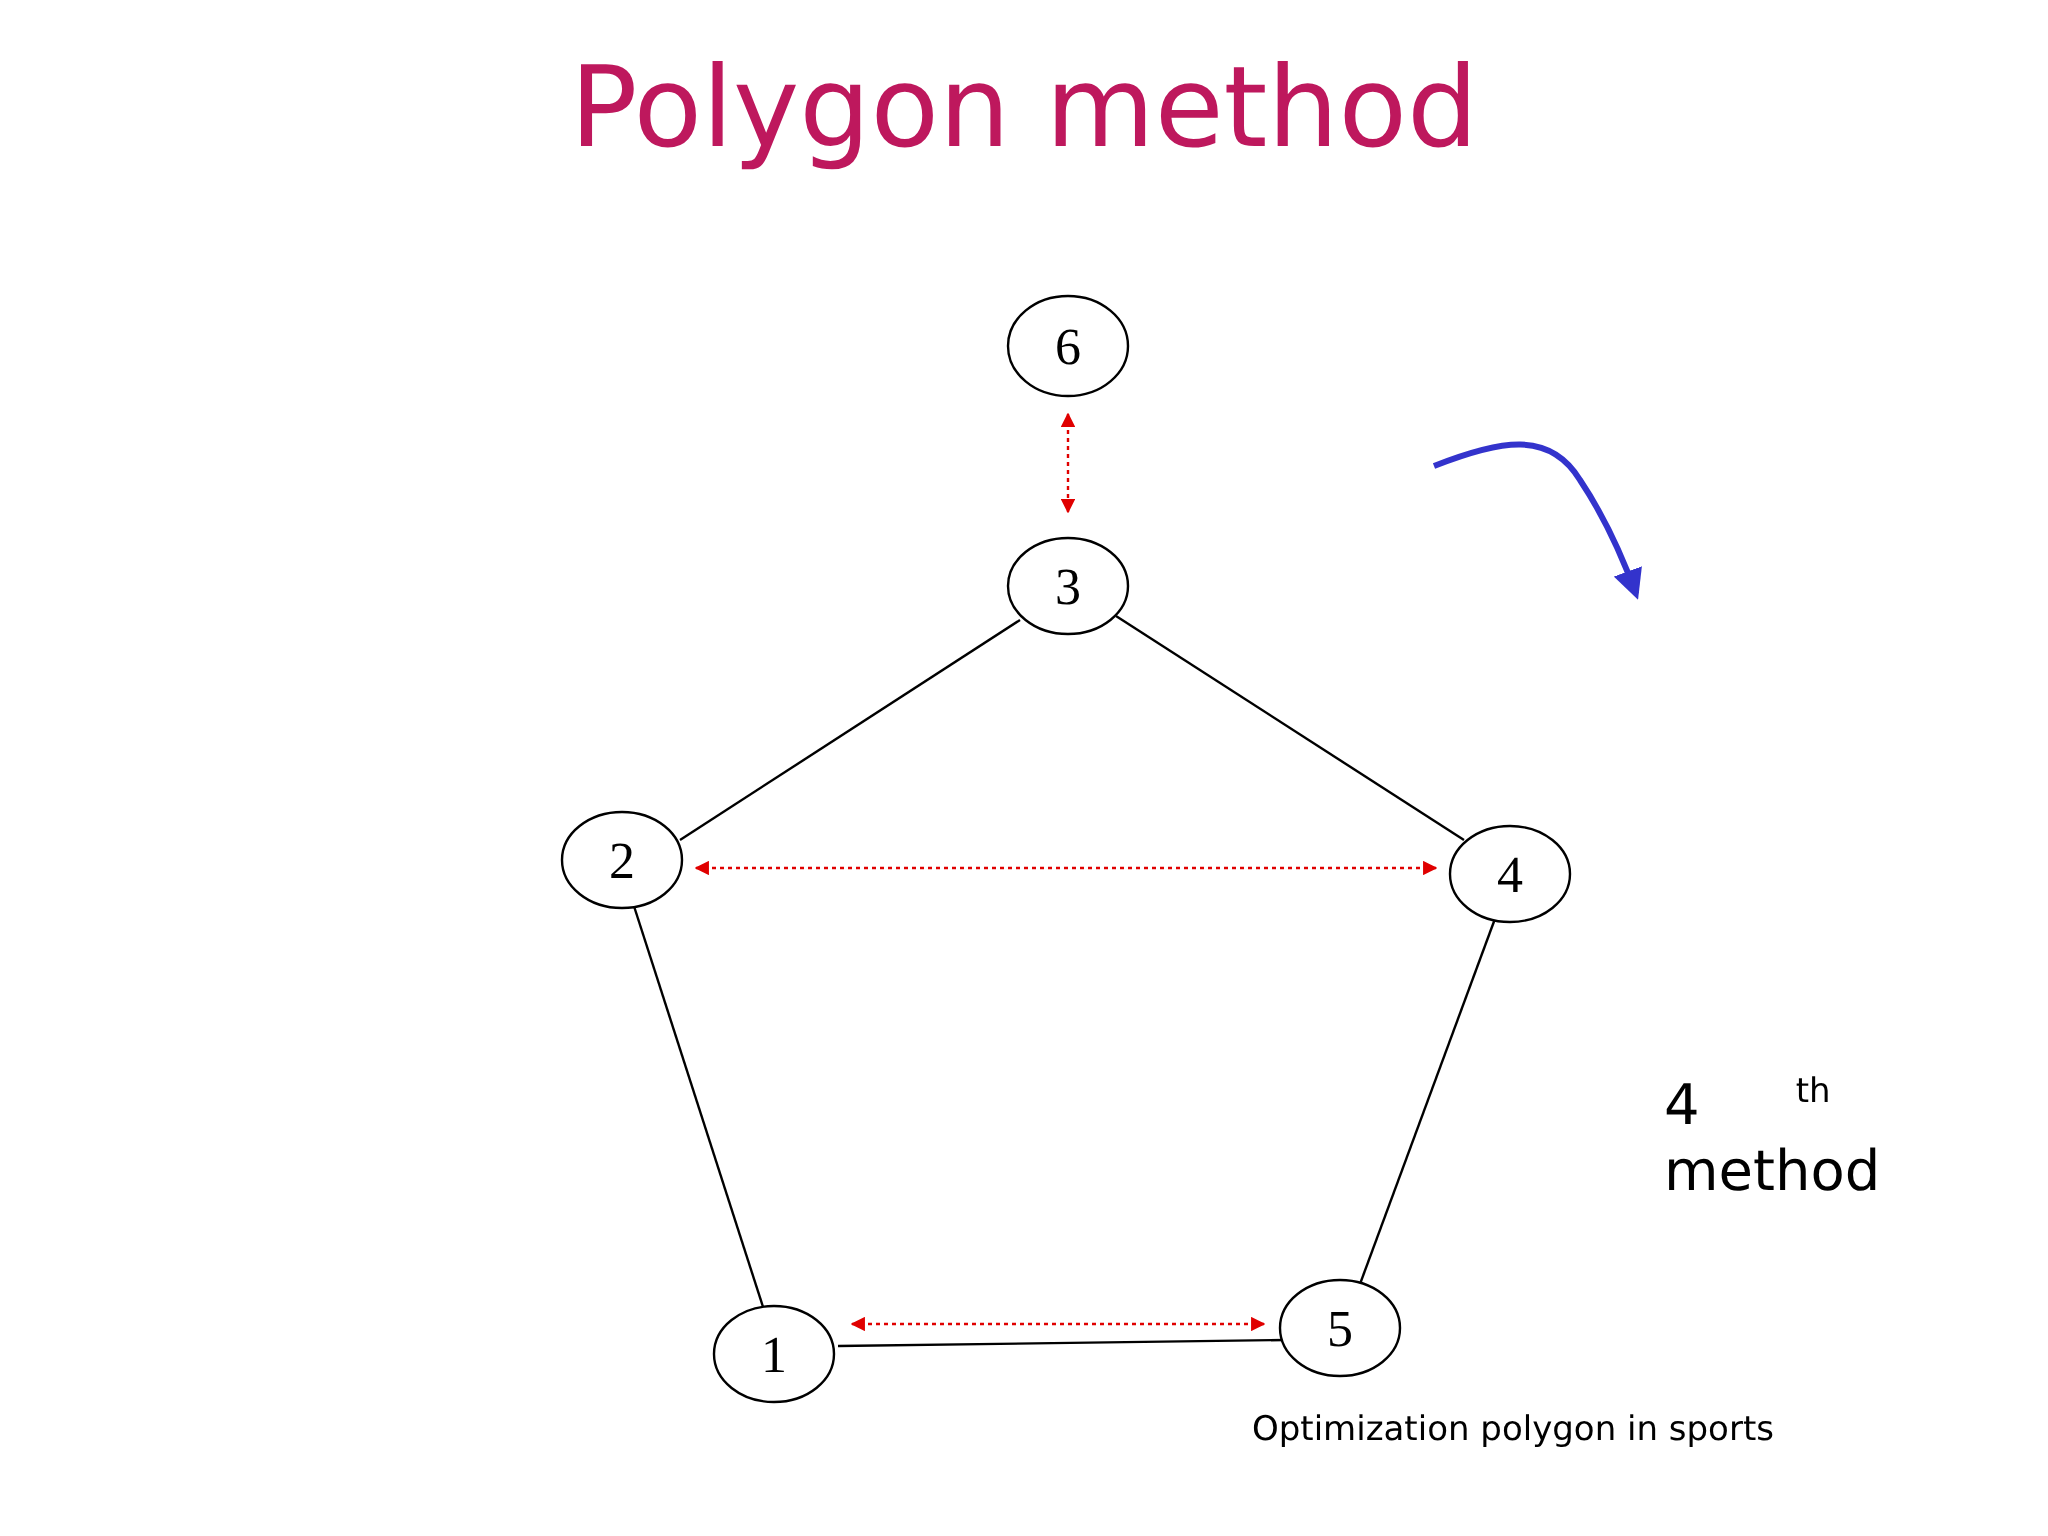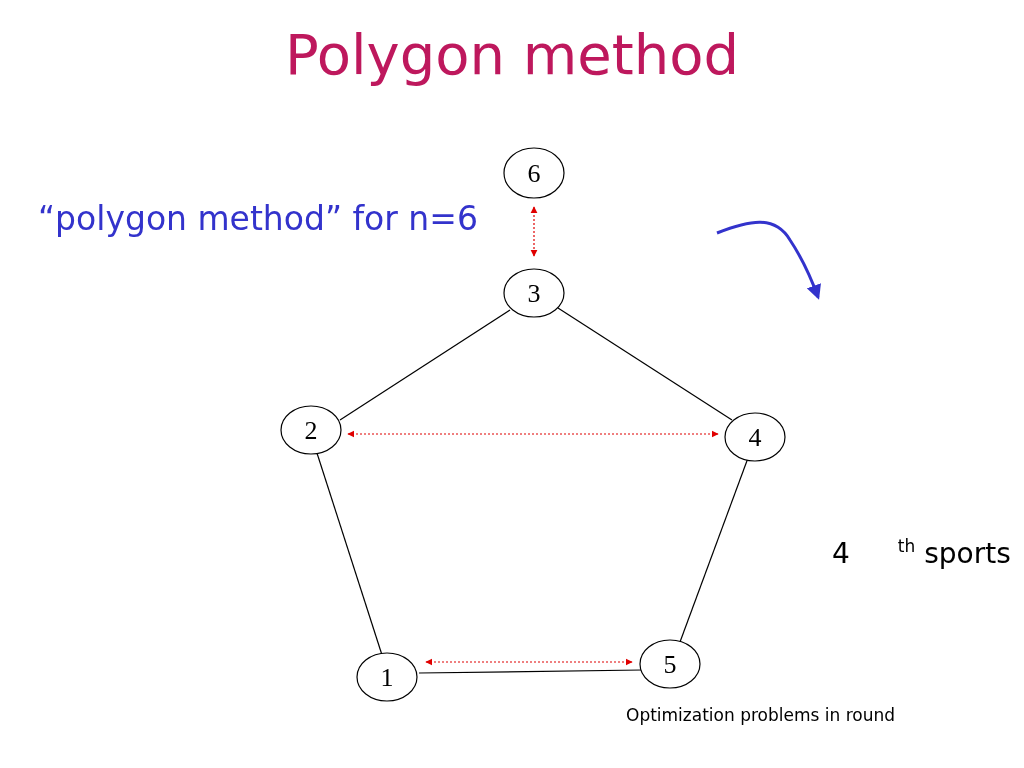--- a/index.html
+++ b/index.html
@@ -11,21 +11,20 @@
     .footer { position: absolute; left: 626px; top: 705px; font-size: 17px; color: #000; font-family: "DejaVu Sans", sans-serif; }
     svg.diagram { position: absolute; left: 0; top: 0; }
     .node-label { font-family: "Liberation Serif", serif; font-size: 26px; fill: #000; }
   </style>
 </head>
 <body>
 
 <div class="title">Polygon method</div>
 
 <div class="example">
-  <div>“polygon method” for n=6</div>
 </div>
 
 <svg class="diagram" width="1024" height="768" viewBox="0 0 1024 768">
   <defs>
     <marker id="redhead" viewBox="0 0 10 10" refX="9" refY="5" markerWidth="6" markerHeight="6" orient="auto-start-reverse">
       <path d="M0,0 L10,5 L0,10 z" fill="#e00000"></path>
     </marker>
     <marker id="bluehead" viewBox="0 0 10 10" refX="8" refY="5" markerWidth="5" markerHeight="5" orient="auto">
       <path d="M0,0 L10,5 L0,10 z" fill="#3333cc"></path>
     </marker>
@@ -66,15 +65,15 @@
   <g>
     <ellipse cx="387" cy="677" rx="30" ry="24" fill="#fff" stroke="#000" stroke-width="1.2"></ellipse>
     <text class="node-label" x="387" y="686" text-anchor="middle">1</text>
   </g>
   <g>
     <ellipse cx="670" cy="664" rx="30" ry="24" fill="#fff" stroke="#000" stroke-width="1.2"></ellipse>
     <text class="node-label" x="670" y="673" text-anchor="middle">5</text>
   </g>
 </svg>
 
-<div class="round"><span>4</span><sup>th</sup><span> sports</span></div>
+<div class="round"><span>4</span><sup>th</sup><span> method</span></div>
 
-<div class="footer">Optimization problems in round</div>
+<div class="footer">Optimization polygon in sports</div>
 
 </body></html>

